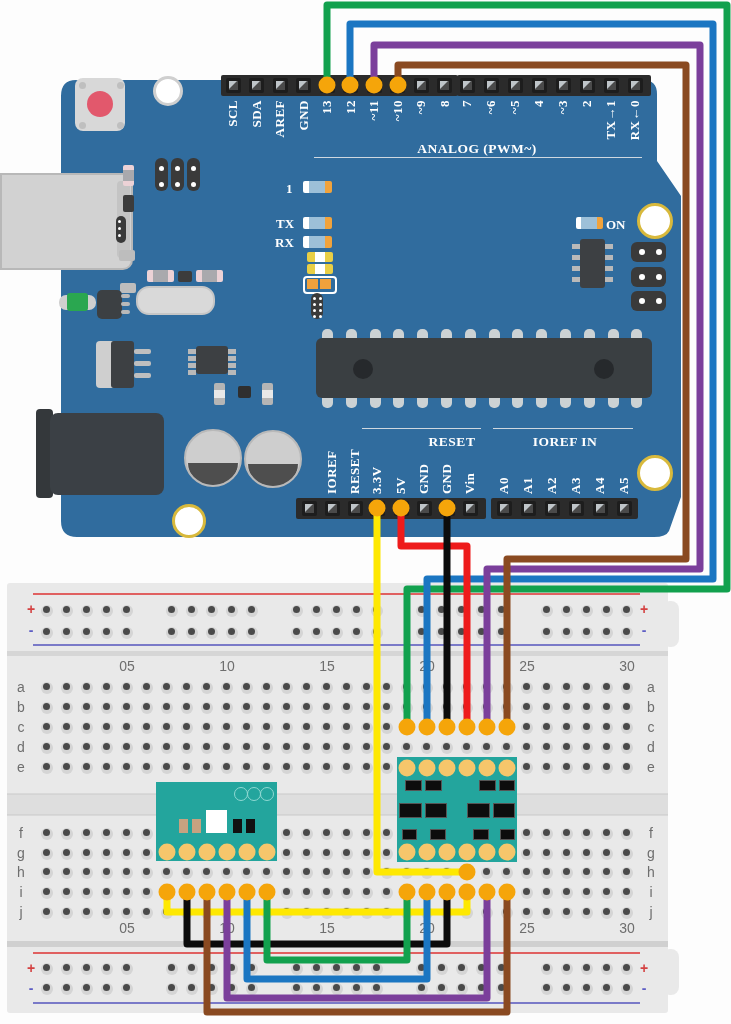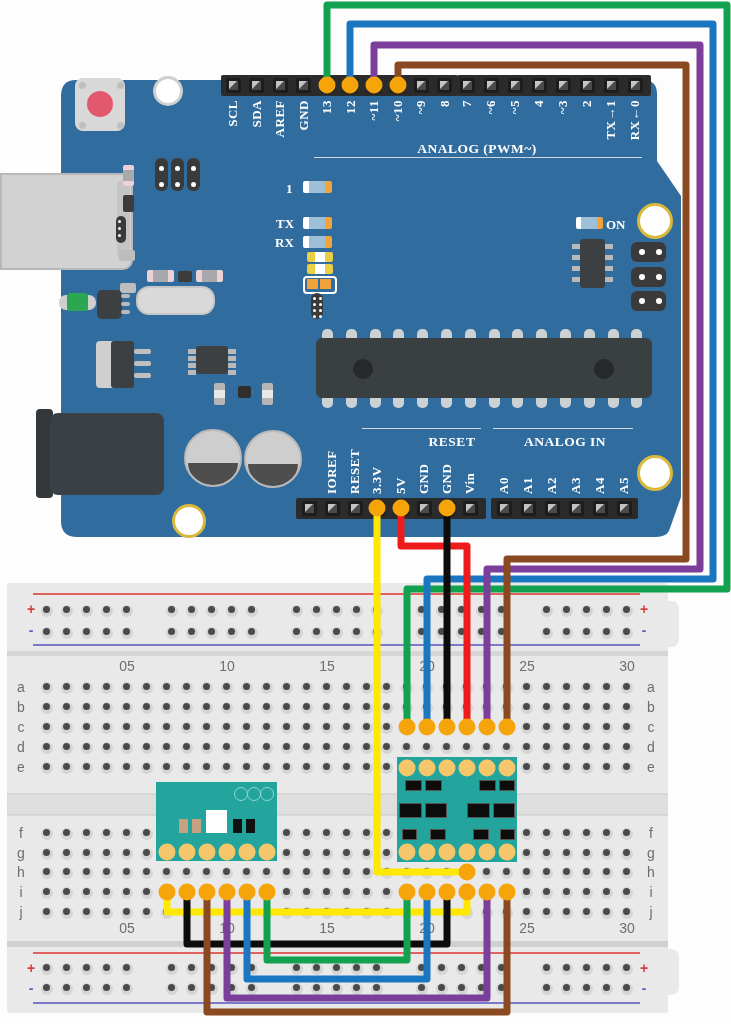--- a/index.html
+++ b/index.html
@@ -1118,21 +1118,21 @@
       <div class="abs" style="position:absolute;left:493px;top:803px;width:20px;height:13px;background:#0d0d0d;border:1px solid #555;"></div>
       <div class="abs" style="position:absolute;left:402px;top:829px;width:13px;height:9px;background:#0d0d0d;border:1px solid #555;"></div>
       <div class="abs" style="position:absolute;left:430px;top:829px;width:14px;height:9px;background:#0d0d0d;border:1px solid #555;"></div>
       <div class="abs" style="position:absolute;left:473px;top:829px;width:14px;height:9px;background:#0d0d0d;border:1px solid #555;"></div>
       <div class="abs" style="position:absolute;left:500px;top:829px;width:13px;height:9px;background:#0d0d0d;border:1px solid #555;"></div>
     </div>
 
   <div id="labels" class="abs" style="left:0;top:0;width:731px;height:1024px">
     <div class="seclabel" style="left:397px;top:141px;width:160px">ANALOG (PWM~)</div>
     <div class="seclabel" style="left:408px;top:434px;width:88px">RESET</div>
-    <div class="seclabel" style="left:505px;top:434px;width:120px">ANALOG IN</div>
+    <div class="seclabel" style="left:505px;top:434px;width:120px">IOREF IN</div>
     <div class="complabel" style="left:286px;top:181px">1</div>
     <div class="complabel" style="left:276px;top:216px">TX</div>
     <div class="complabel" style="left:275px;top:235px">RX</div>
     <div class="complabel" style="left:606px;top:217px">ON</div>
   <div class="vlabel toplbl" style="width: 62px; left: 225px; top: 100px;">SCL</div>
       <div class="vlabel toplbl" style="width: 62px; left: 248.5px; top: 100px;">SDA</div>
       <div class="vlabel toplbl" style="width: 62px; left: 272px; top: 100px;">AREF</div>
       <div class="vlabel toplbl" style="width: 62px; left: 295.5px; top: 100px;">GND</div>
       <div class="vlabel toplbl" style="width: 62px; left: 319px; top: 100px;">13</div>
       <div class="vlabel toplbl" style="width: 62px; left: 342.5px; top: 100px;">12</div>

